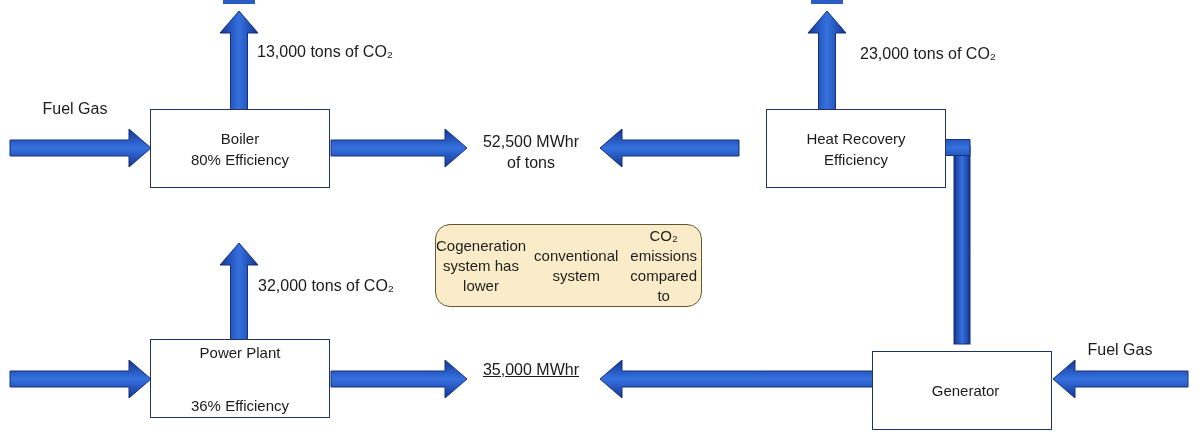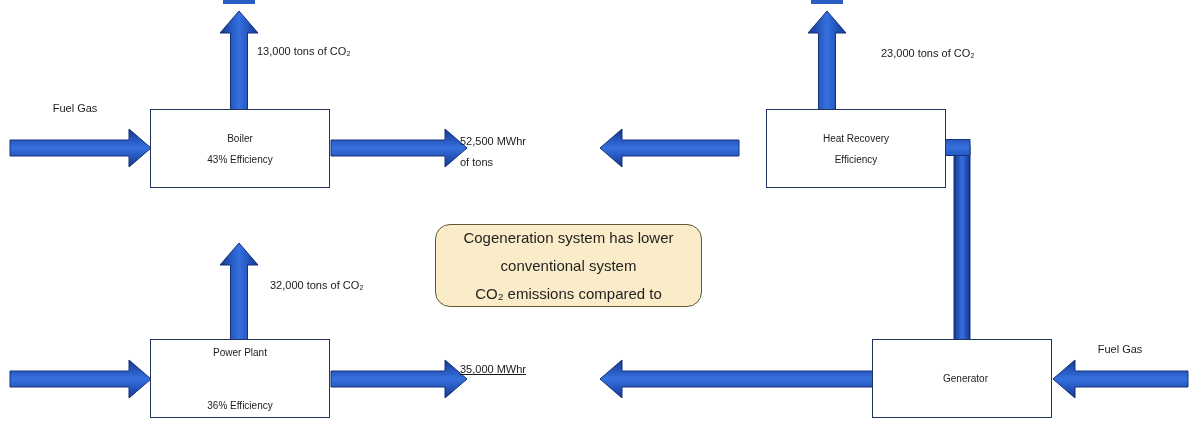--- a/index.html
+++ b/index.html
@@ -22,63 +22,63 @@
     width: 180px;
     height: 79px;
     background: #ffffff;
     border: 1.5px solid #21335f;
     box-sizing: border-box;
     display: flex;
     flex-direction: column;
     align-items: center;
     justify-content: center;
     text-align: center;
-    font-size: 10px;
+    font-size: 15px;
     line-height: 21px;
   }
   .box-boiler      { left: 150px; top: 109px; }
   .box-powerplant  { left: 150px; top: 339px; gap: 32px; }
   .box-heatrec     { left: 737px; top: 109px; margin-left: 29px; }
-  .box-generator   { left: 872px; top: 339px; padding-left: 7px; }
+  .box-generator   { left: 872px; top: 351px; padding-left: 7px; }
   .note-box {
     position: absolute;
     left: 435px; top: 224px;
     width: 267px; height: 83px;
     background: #faecc8;
     border: 1.5px solid #5e5930;
     border-radius: 15px;
     box-sizing: border-box;
     display: flex;
-    flex-direction: column;
+    flex-direction: row;
     align-items: center;
     justify-content: center;
     text-align: center;
     font-size: 15px;
     line-height: 20px;
     color: #1f1f1f;
     gap: 8px;
   }
   .lbl {
     position: absolute;
-    font-size: 11px;
+    font-size: 16px;
     line-height: 17px;
     white-space: nowrap;
     color: #1b1b1b;
   }
   .lbl-center {
-    text-align: left;
+    text-align: center;
     line-height: 21px;
     white-space: normal;
   }
   .lbl-fuelgas-left   { left: 30px;  top: 100px; width: 90px; text-align: center; }
   .lbl-boiler-co2     { left: 257px; top: 43px; }
   .lbl-heat-output    { left: 460px; top: 131px; width: 142px; }
-  .lbl-heatrec-co2    { left: 881px; top: 45px; }
+  .lbl-heatrec-co2    { left: 860px; top: 45px; }
   .lbl-fossil-mix     { left: 12px;  top: 344px; }
-  .lbl-pp-co2         { left: 258px; top: 277px; margin-left: 12px; }
+  .lbl-pp-co2         { left: 258px; top: 277px; }
   .lbl-elec-output    { left: 460px; top: 359px; width: 142px; text-decoration: underline; }
   .lbl-fuelgas-right  { left: 1080px; top: 341px; width: 80px; text-align: center; }
 </style>
 </head>
 <body>
 
 <div class="canvas">
 
   <svg class="arrow-layer" viewBox="0 0 1200 434" xmlns="http://www.w3.org/2000/svg">
     <defs>
@@ -117,21 +117,21 @@
     <polygon points="739,140 622,140 622,129 600,148 622,167 622,156 739,156" fill="url(#gh)" stroke="#16317c" stroke-width="1"></polygon>
 
     <rect x="954" y="146" width="16" height="198" fill="url(#gv)" stroke="#16317c" stroke-width="1"></rect>
     <polygon points="970,139.5 940,139.5 940,128.5 918,147.5 940,166.5 940,155.5 970,155.5" fill="url(#gh)" stroke="#16317c" stroke-width="1"></polygon>
     <polygon points="874,371 622,371 622,360 600,379 622,398 622,387 874,387" fill="url(#gh)" stroke="#16317c" stroke-width="1"></polygon>
     <polygon points="1188,371 1075,371 1075,360 1053,379 1075,398 1075,387 1188,387" fill="url(#gh)" stroke="#16317c" stroke-width="1"></polygon>
   </svg>
 
   <div class="process-box box-boiler">
     <span>Boiler</span>
-    <span>43% Efficiency</span>
+    <span>80% Efficiency</span>
   </div>
 
   <div class="process-box box-heatrec">
     <span>Heat Recovery</span>
     <span>Efficiency</span>
   </div>
 
   <div class="process-box box-powerplant">
     <span>Power Plant</span>
     <span>36% Efficiency</span>

